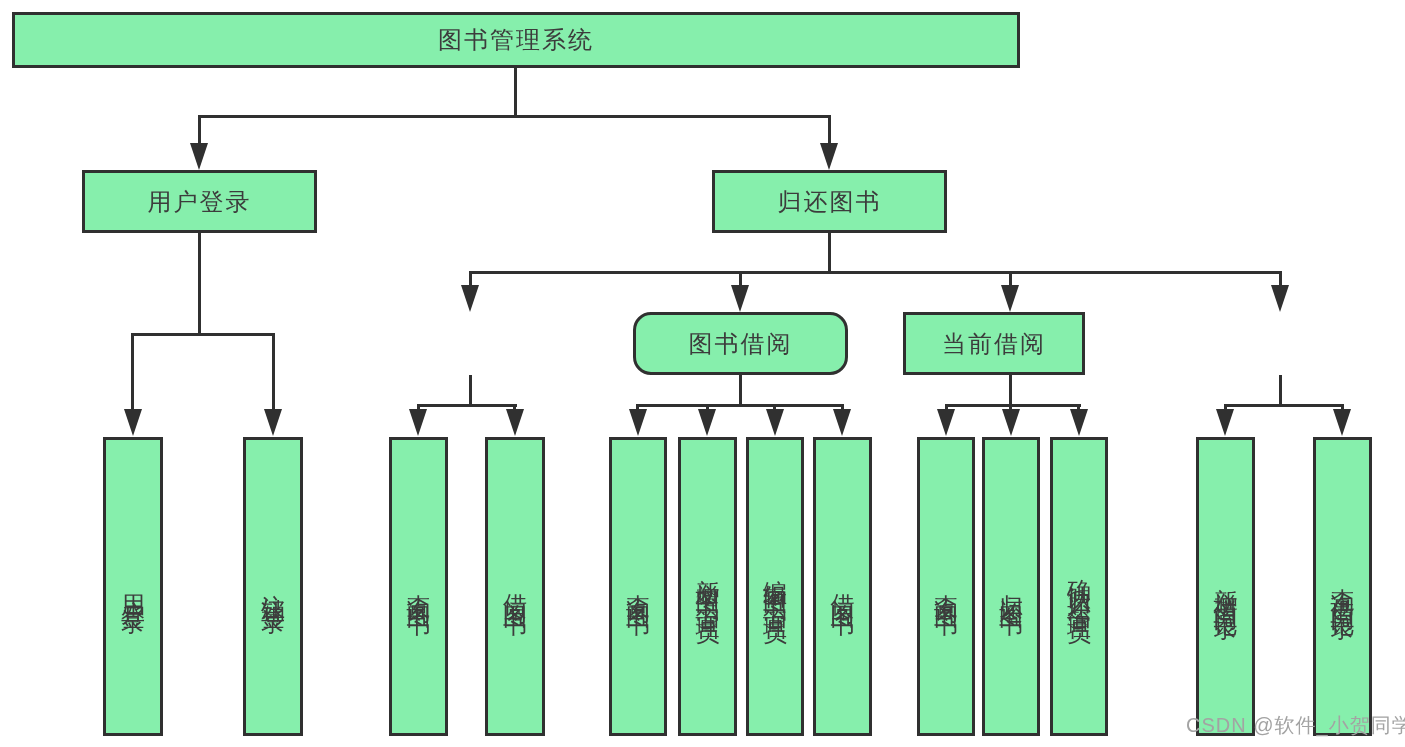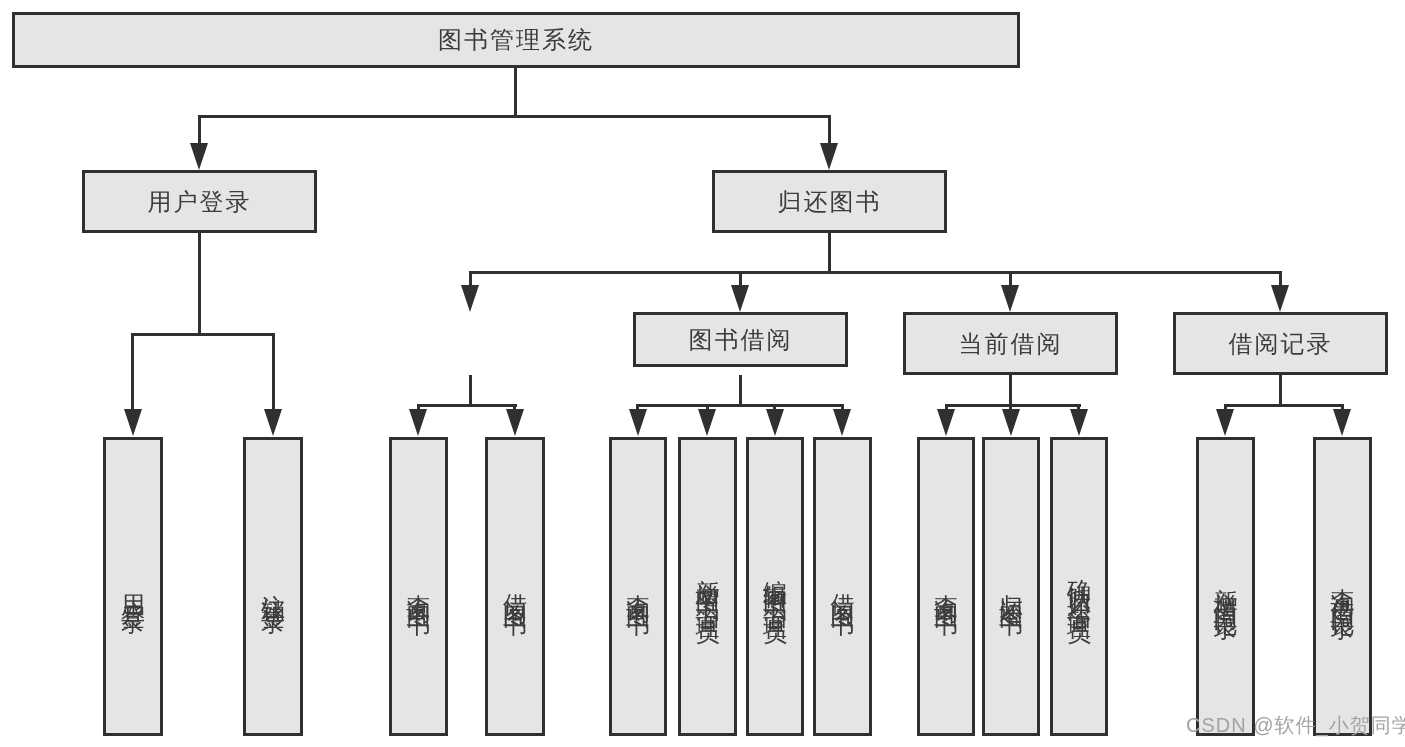--- a/index.html
+++ b/index.html
@@ -8,21 +8,21 @@
     width: 1405px;
     height: 747px;
     background: #ffffff;
     font-family: "Liberation Sans", sans-serif;
     overflow: hidden;
   }
   .box {
     position: absolute;
     box-sizing: border-box;
     border: 3px solid #303030;
-    background: #e5e5e5;
+    background: #86efac;
     display: flex;
     align-items: center;
     justify-content: center;
     color: #3c3c3c;
   }
   .hlabel { font-size: 24px; letter-spacing: 2px; white-space: nowrap; }
   .vlabel {
     writing-mode: vertical-rl;
     text-orientation: upright;
     font-size: 24px;
@@ -46,22 +46,22 @@
     color: #a3a3a3;
     z-index: 5;
     white-space: nowrap;
   }
 
   
   .n-root { left: 12px;  top: 12px;  width: 1008px; height: 56px; }
   .n-b0   { left: 82px;  top: 170px; width: 235px;  height: 63px; }
   .n-b1   { left: 712px; top: 170px; width: 235px;  height: 63px; }
   .n-g0   { left: 363px; top: 312px; width: 215px;  height: 63px; }
-  .n-g1   { left: 633px; top: 312px; width: 215px;  height: 55px; }
-  .n-g2   { left: 903px; top: 312px; width: 215px;  height: 63px; }
+  .n-g1   { left: 633px; top: 312px; width: 215px;  height: 63px; border-radius: 18px; }
+  .n-g2   { left: 903px; top: 312px; width: 182px;  height: 63px; }
   .n-g3   { left: 1173px;top: 312px; width: 215px;  height: 63px; }
 
   .leaf { top: 437px; height: 299px; }
   .n-l-b0c0 { left: 103px;  width: 60px; }
   .n-l-b0c1 { left: 243px;  width: 60px; }
   .n-l-g0c0 { left: 389px;  width: 59px; }
   .n-l-g0c1 { left: 485px;  width: 60px; }
   .n-l-g1c0 { left: 609px;  width: 58px; }
   .n-l-g1c1 { left: 678px;  width: 59px; }
   .n-l-g1c2 { left: 746px;  width: 58px; }
@@ -112,23 +112,20 @@
   <div class="arrow" style="left:1001px;top:285px;"></div>
   <div class="line" style="left:1279px;top:271px;width:3px;height:18px;"></div>
   <div class="arrow" style="left:1271px;top:285px;"></div>
 
   <div class="box n-g1">
     <span class="hlabel">图书借阅</span>
   </div>
   <div class="box n-g2">
     <span class="hlabel">当前借阅</span>
   </div>
-  <div class="box n-g3">
-    <span class="hlabel">借阅记录</span>
-  </div>
 
   <div class="line" style="left:469px;top:375px;width:3px;height:31px;"></div>
   <div class="line" style="left:417px;top:404px;width:100px;height:3px;"></div>
   <div class="line" style="left:417px;top:404px;width:3px;height:7px;"></div>
   <div class="arrow" style="left:409px;top:409px;"></div>
   <div class="line" style="left:513px;top:404px;width:3px;height:7px;"></div>
   <div class="arrow" style="left:506px;top:409px;"></div>
 
   <div class="line" style="left:739px;top:375px;width:3px;height:31px;"></div>
   <div class="line" style="left:636px;top:404px;width:208px;height:3px;"></div>

